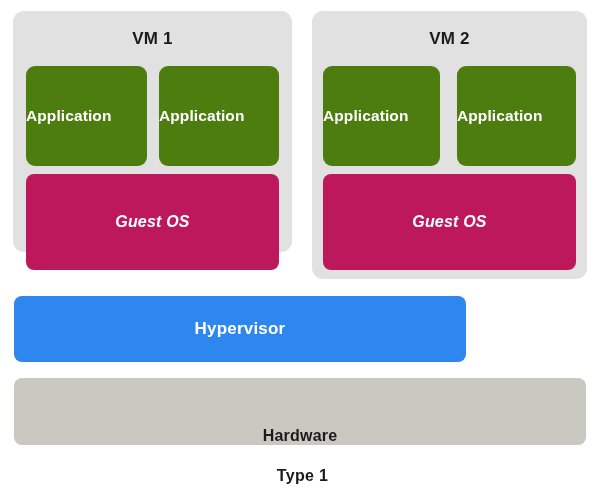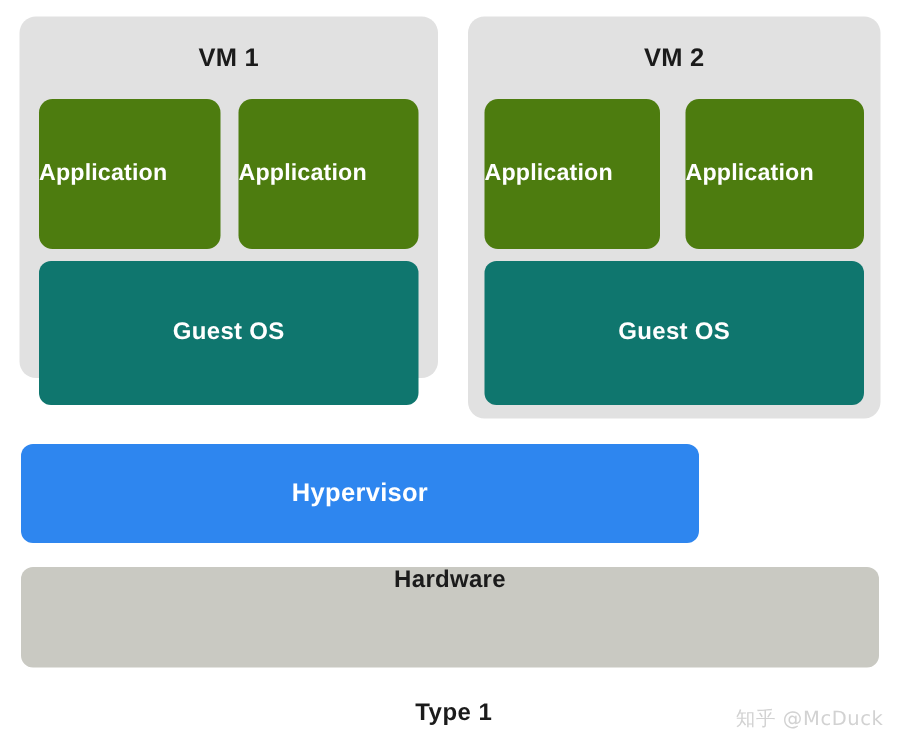--- a/index.html
+++ b/index.html
@@ -65,26 +65,27 @@
   #vm-1 .app-box.app-right { left: 146px; width: 120px; }
   
   #vm-2 .app-box.app-left  { left: 11px;  width: 117px; }
   #vm-2 .app-box.app-right { left: 145px; width: 119px; }
 
   
   .guest-os {
     position: absolute;
     top: 163px;
     height: 96px;
-    background: #0f766e;
+    background: #be185d;
     border-radius: 8px;
     display: flex;
     align-items: center;
     justify-content: center;
     box-sizing: border-box;
+    font-style: italic;
   }
   #vm-1 .guest-os { left: 13px; width: 253px; }
   #vm-2 .guest-os { left: 11px; width: 253px; }
   .guest-os .guest-label {
     font-size: 16px;
     font-weight: bold;
     color: #ffffff;
     letter-spacing: 0.2px;
     white-space: nowrap;
   }
@@ -113,21 +114,21 @@
   
   #hardware {
     position: absolute;
     left: 14px;
     top: 378px;
     width: 572px;
     height: 67px;
     background: #c9c9c2;
     border-radius: 8px;
     display: flex;
-    align-items: flex-start;
+    align-items: flex-end;
     justify-content: center;
     box-sizing: border-box;
   }
   #hardware .layer-label {
     font-size: 16px;
     font-weight: bold;
     color: #1b1b1b;
     letter-spacing: 0.2px;
   }
 
@@ -196,15 +197,14 @@
   <div id="hypervisor">
     <span class="layer-label">Hypervisor</span>
   </div>
 
   <div id="hardware">
     <span class="layer-label">Hardware</span>
   </div>
 
   <div id="type-caption">Type 1</div>
 
-  <div id="watermark">知乎 @McDuck</div>
 
 </div>
 
 </body></html>

